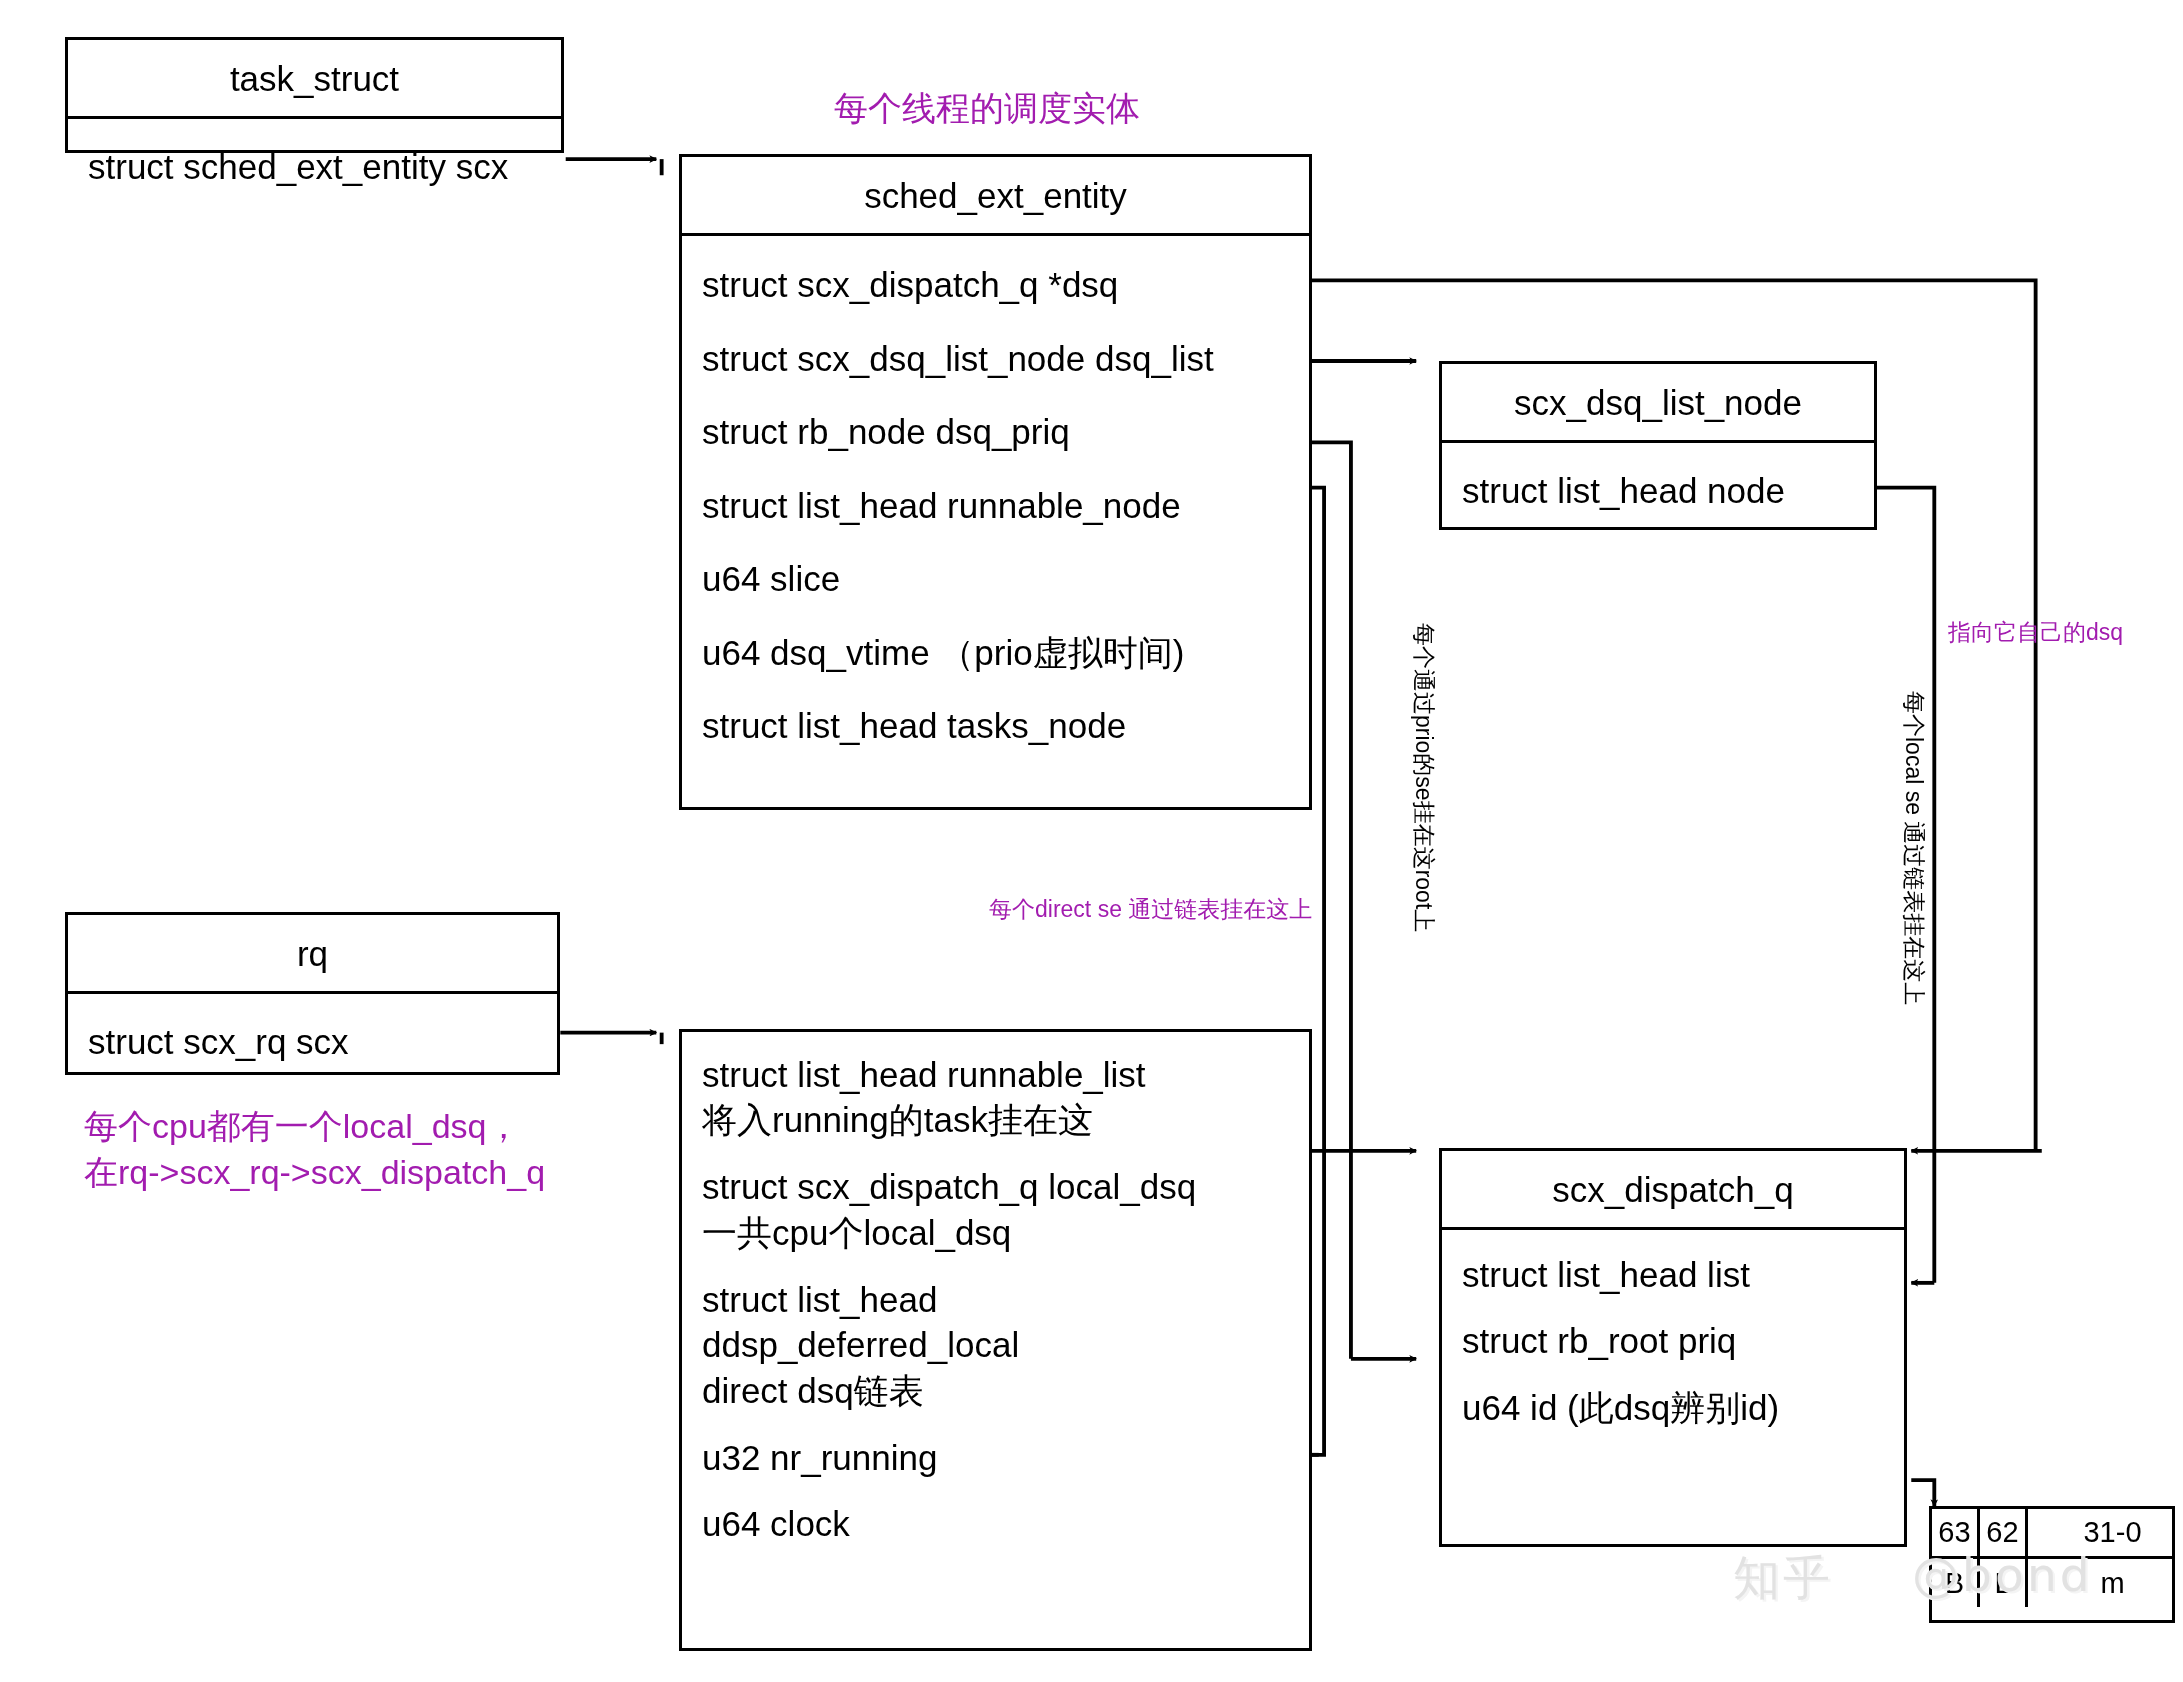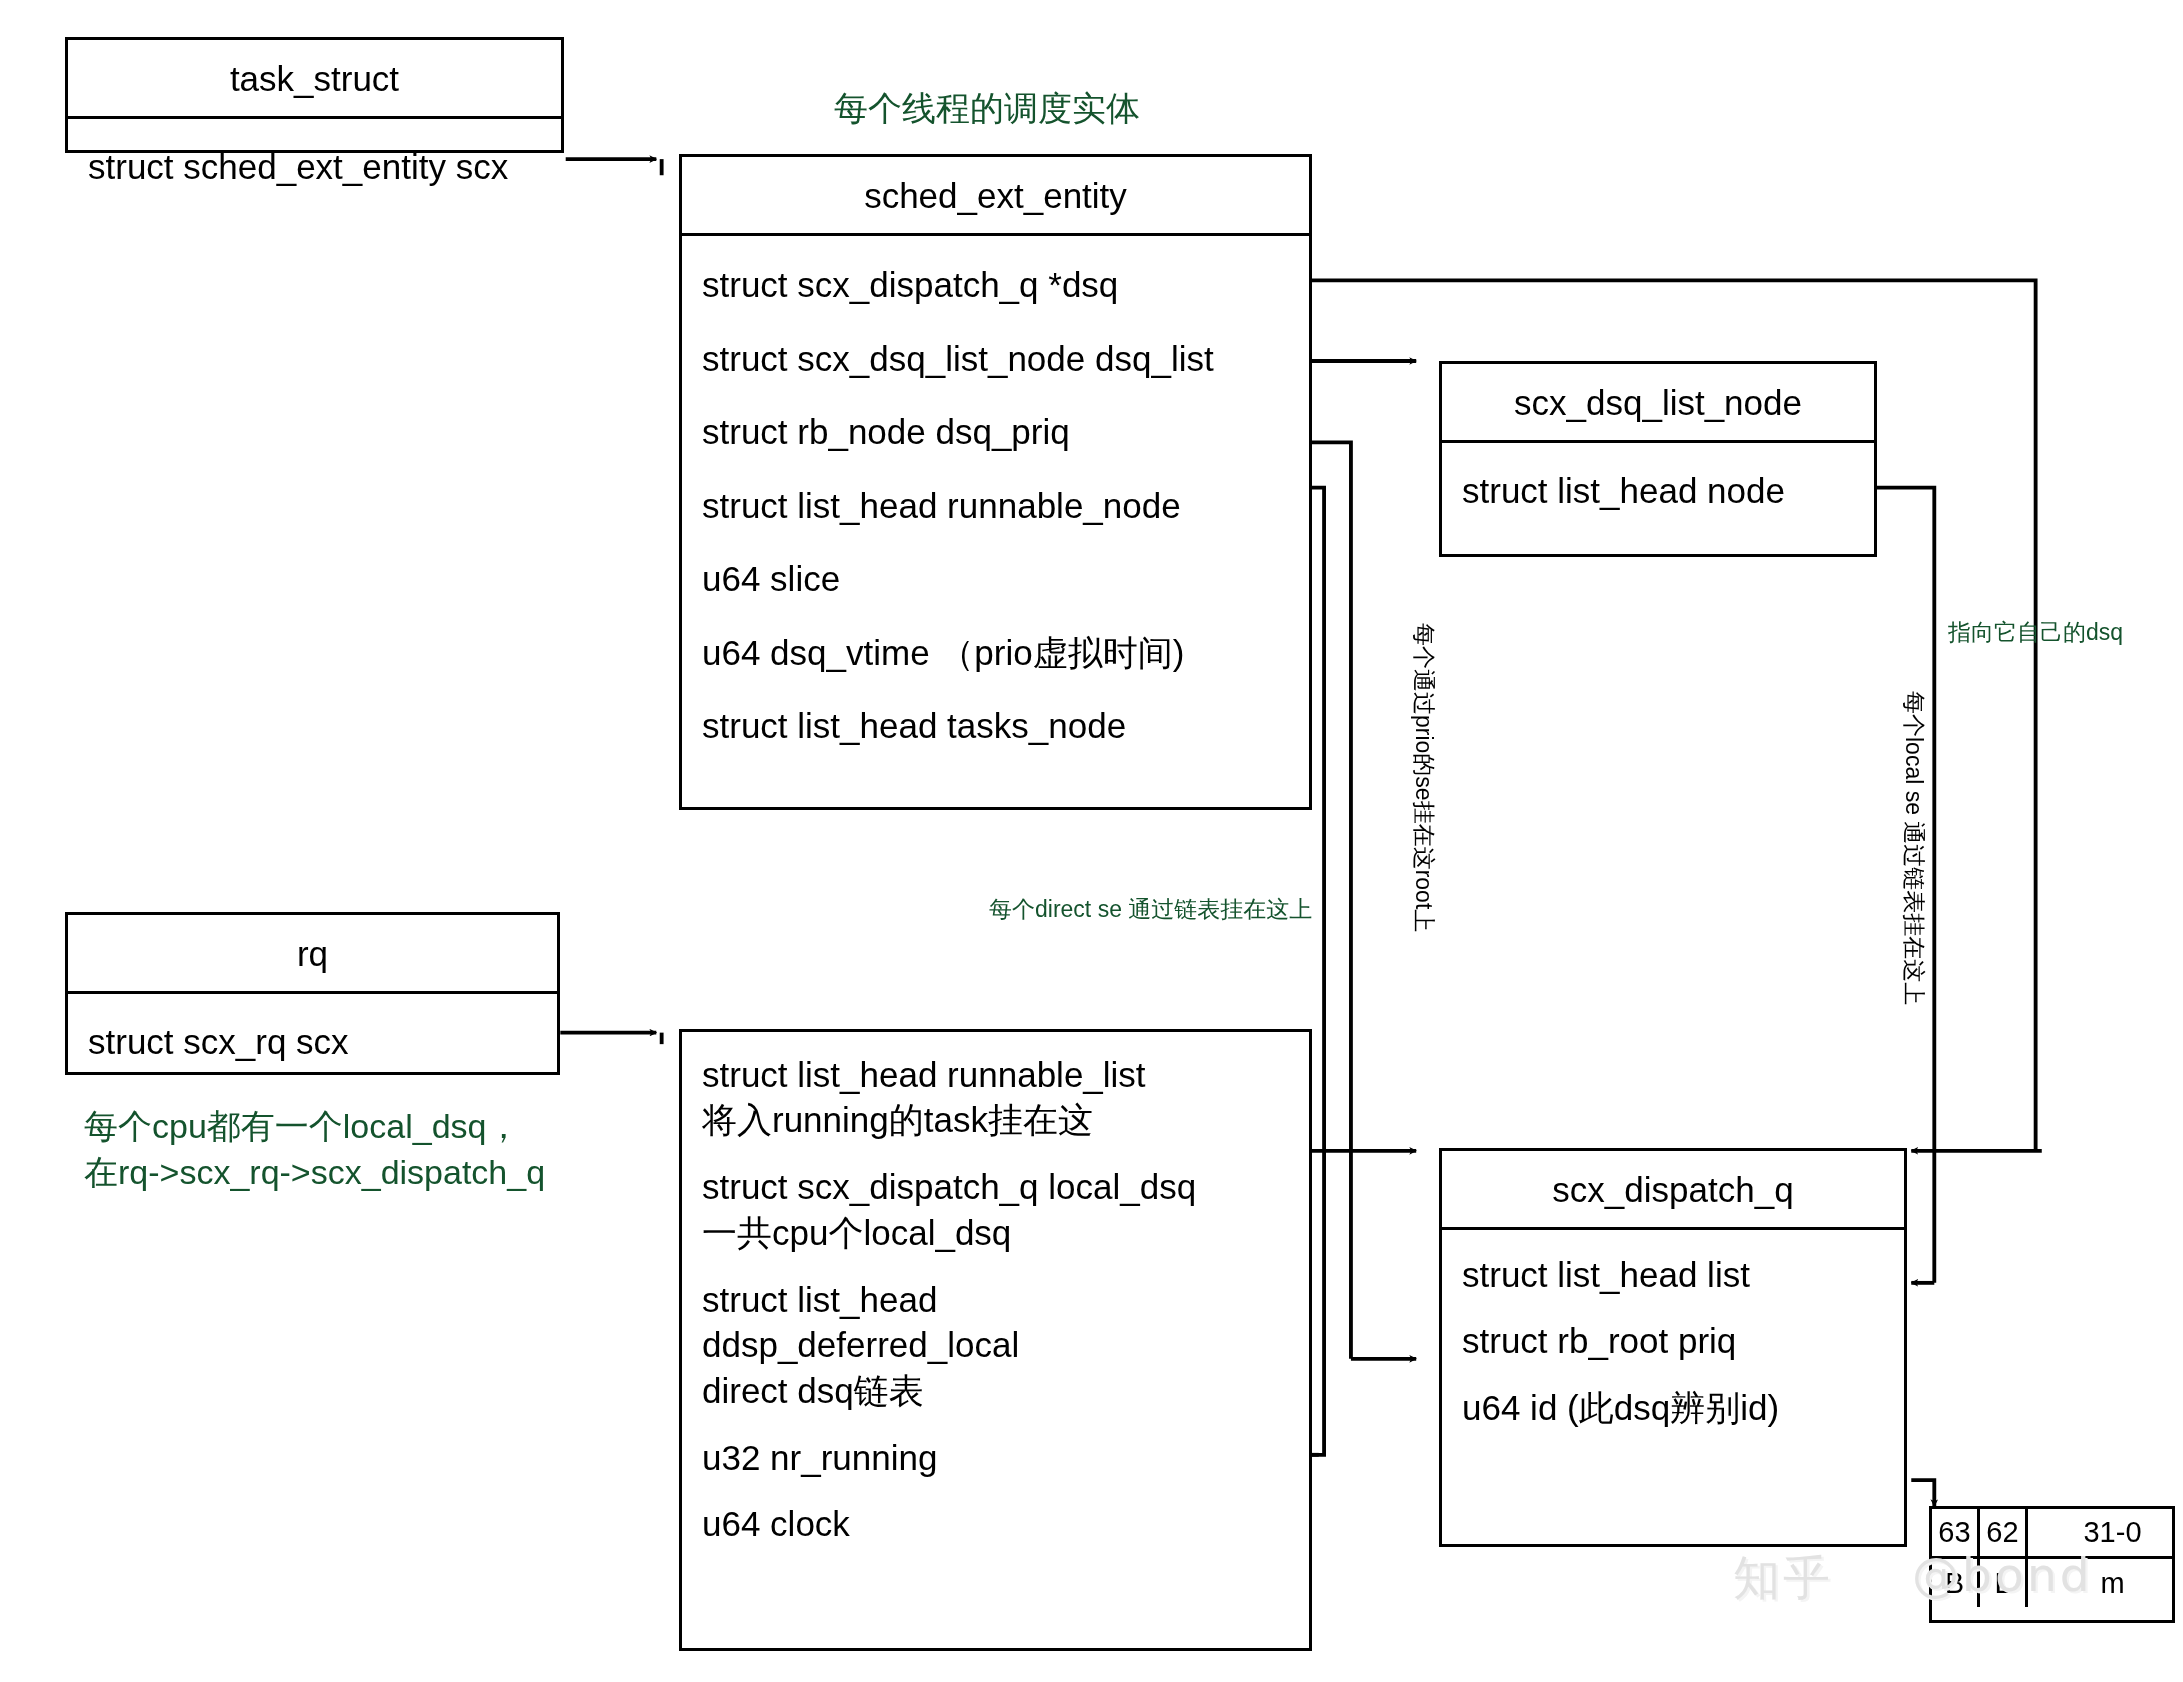--- a/index.html
+++ b/index.html
@@ -48,21 +48,21 @@
     line-height: 1.3;
     padding: 14px 0 14px 20px;
     white-space: pre-line;
   }
   .field.tight { padding-top: 10.7px; padding-bottom: 10.7px; }
   .note {
     position: absolute;
     font-size: 34px;
     line-height: 1.3;
     white-space: pre-line;
-    color: #14532d;
+    color: #a21caf;
   }
   .note.small { font-size: 23px; }
   .note.center { text-align: center; }
   .vnote {
     position: absolute;
     font-size: 23px;
     white-space: nowrap;
     transform-origin: 0 0;
     transform: rotate(90deg);
     color: #000;
@@ -163,21 +163,21 @@
       <div class="field">struct scx_dispatch_q *dsq</div>
       <div class="field">struct scx_dsq_list_node dsq_list</div>
       <div class="field">struct rb_node dsq_priq</div>
       <div class="field">struct list_head runnable_node</div>
       <div class="field">u64 slice</div>
       <div class="field">u64 dsq_vtime （prio虚拟时间)</div>
       <div class="field">struct list_head tasks_node</div>
     </div>
   </div>
 
-  <div class="box" style="left:1439px; top:361px; width:438px; height:196px;">
+  <div class="box" style="left:1439px; top:361px; width:438px; height:169px;">
     <div class="box-title">scx_dsq_list_node</div>
     <div class="box-body" style="padding:10.7px 0;">
       <div class="field">struct list_head node</div>
     </div>
   </div>
 
   <div class="box" style="left:65px; top:912px; width:495px; height:163px;">
     <div class="box-title">rq</div>
     <div class="box-body" style="padding:10.7px 0;">
       <div class="field">struct scx_rq scx</div>

